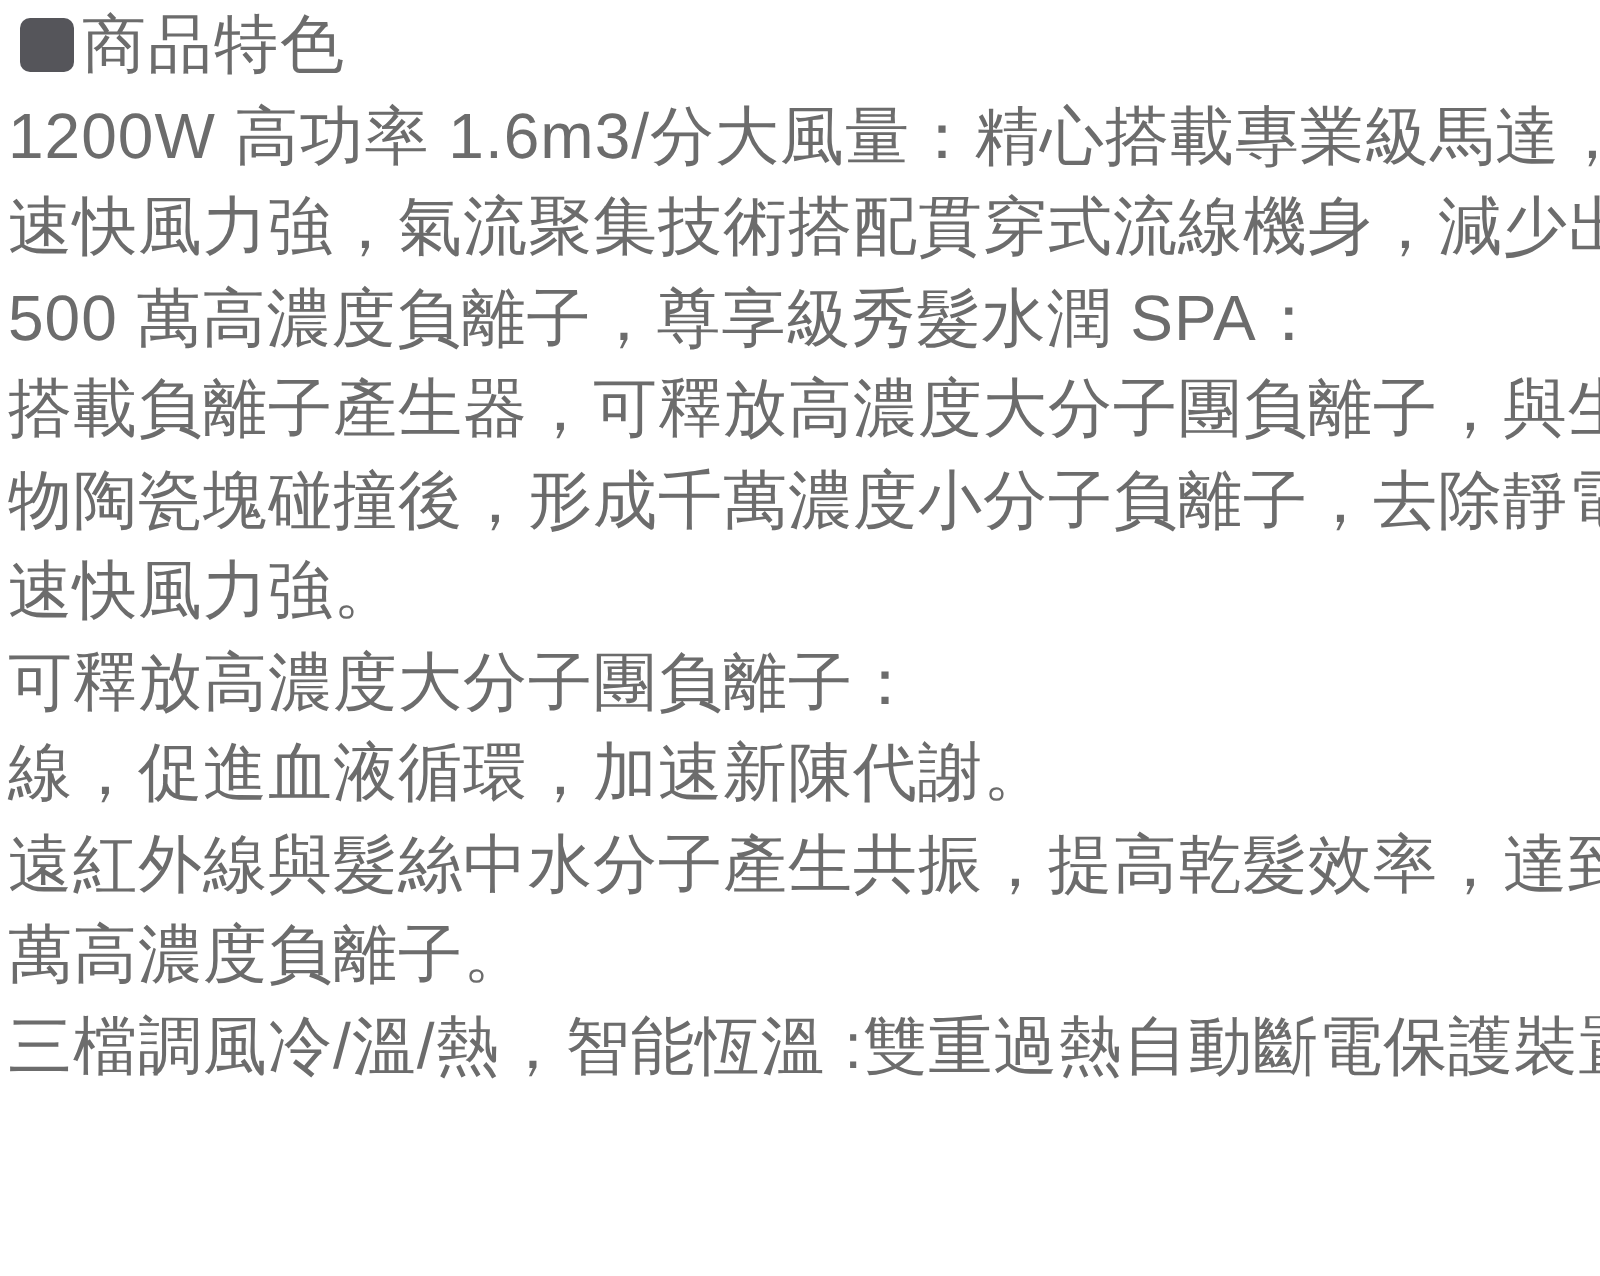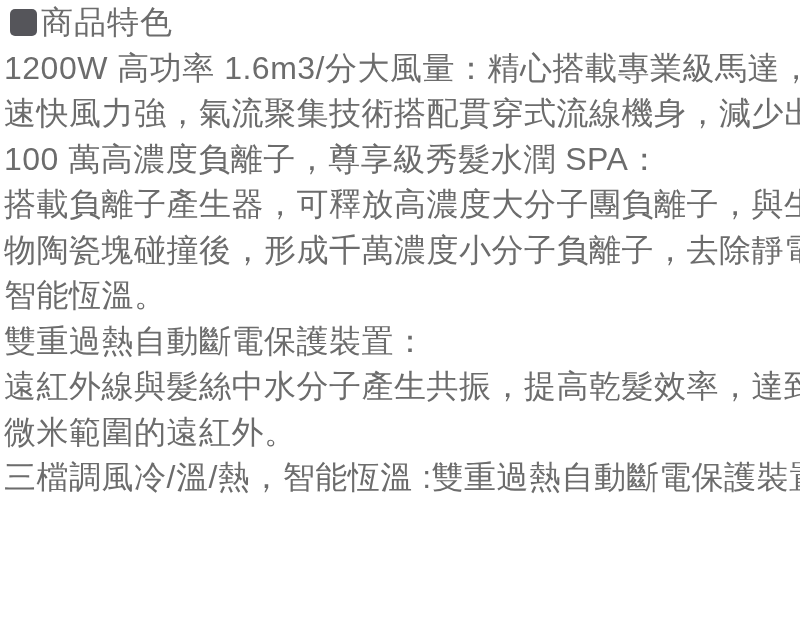--- a/index.html
+++ b/index.html
@@ -48,22 +48,23 @@
 
 <div class="content">
 
   <div class="line header-line">
     <span class="bullet"></span>
     <span class="section-title">商品特色</span>
   </div>
 
   <div class="line">1200W 高功率 1.6m3/分大風量：精心搭載專業級馬達，轉</div>
   <div class="line">速快風力強，氣流聚集技術搭配貫穿式流線機身，減少出</div>
-  <div class="line">100 萬高濃度負離子，尊享級秀髮水潤 SPA：</div>
+  <div class="line">500 萬高濃度負離子，尊享級秀髮水潤 SPA：</div>
   <div class="line">搭載負離子產生器，可釋放高濃度大分子團負離子，與生</div>
   <div class="line">物陶瓷塊碰撞後，形成千萬濃度小分子負離子，去除靜電</div>
-  <div class="line">智能恆溫。</div>
-  <div class="line">雙重過熱自動斷電保護裝置：</div>
+  <div class="line">速快風力強。</div>
+  <div class="line">可釋放高濃度大分子團負離子：</div>
+  <div class="line">線，促進血液循環，加速新陳代謝。</div>
   <div class="line">遠紅外線與髮絲中水分子產生共振，提高乾髮效率，達到</div>
-  <div class="line">微米範圍的遠紅外。</div>
+  <div class="line">萬高濃度負離子。</div>
   <div class="line">三檔調風冷/溫/熱，智能恆溫 :雙重過熱自動斷電保護裝置</div>
 
 </div>
 
 </body></html>

